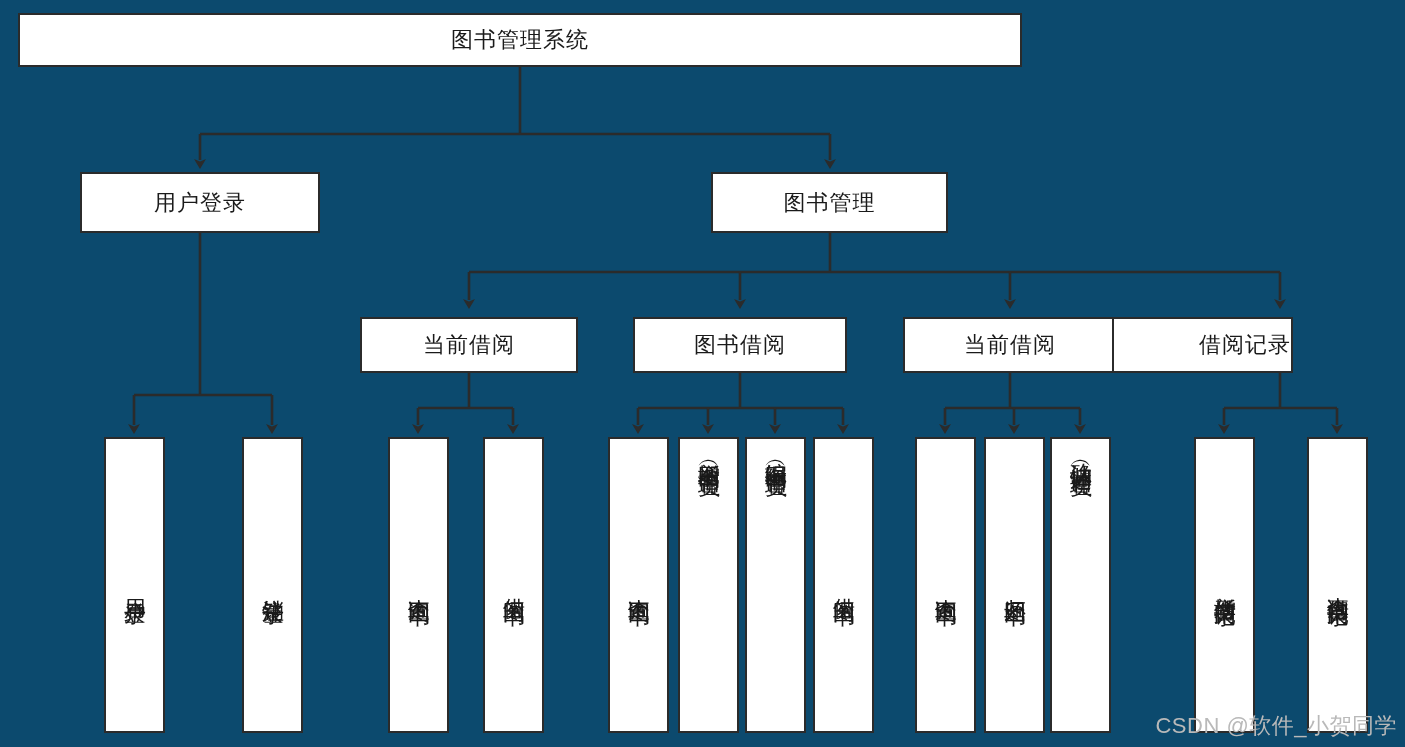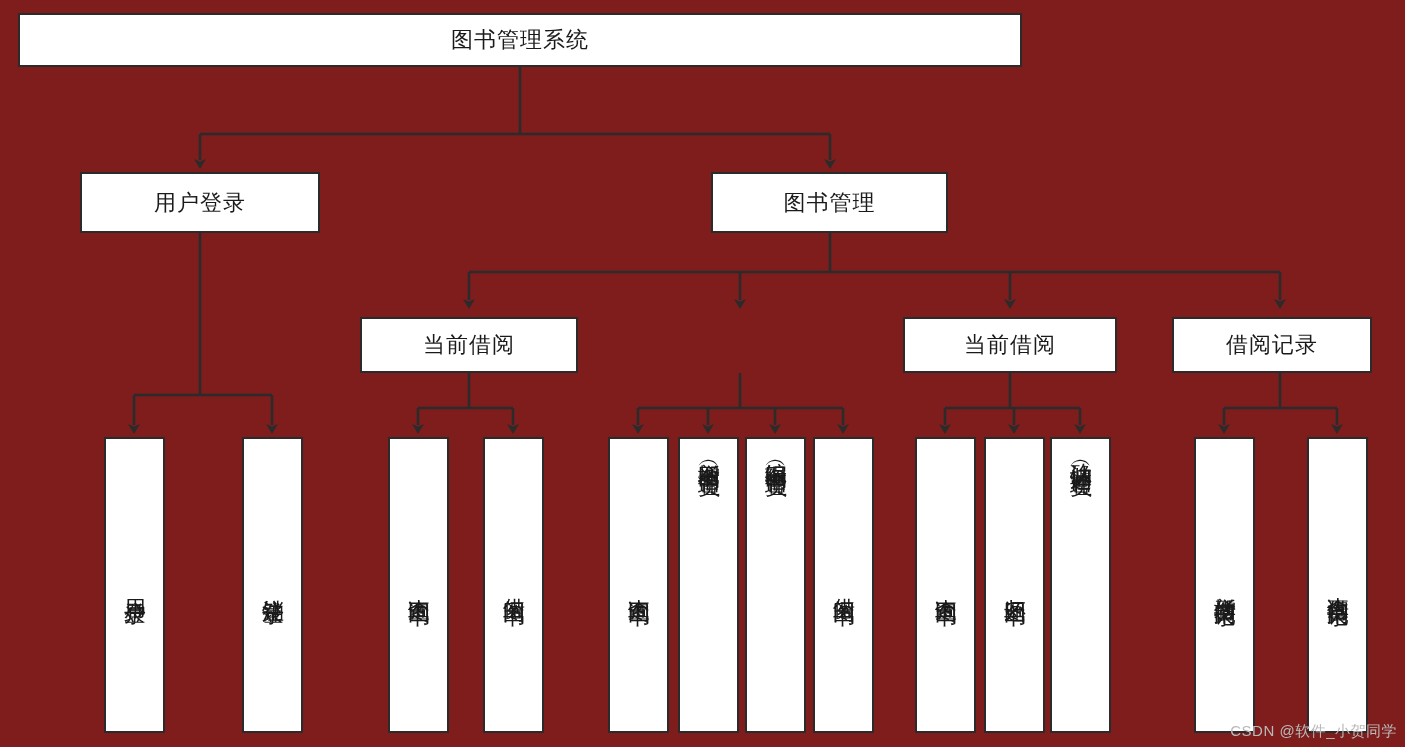--- a/index.html
+++ b/index.html
@@ -7,21 +7,21 @@
     padding: 0;
     background: #ffffff;
   }
   body {
     font-family: "Liberation Sans", "DejaVu Sans", sans-serif;
   }
   #canvas {
     position: relative;
     width: 1405px;
     height: 747px;
-    background: #7f1d1d;
+    background: #0c4a6e;
     overflow: hidden;
   }
   #edges {
     position: absolute;
     left: 0;
     top: 0;
     width: 1405px;
     height: 747px;
     pointer-events: none;
   }
@@ -54,21 +54,21 @@
     color: #1a1a1a;
   }
   .v-node.center-text {
     align-items: center;
     padding-top: 0;
   }
   #watermark {
     position: absolute;
     right: 8px;
     bottom: 6px;
-    font-size: 15px;
+    font-size: 22px;
     color: #b9b9b9;
     letter-spacing: 0.5px;
     white-space: nowrap;
   }
 </style>
 </head>
 <body>
 
 <div id="canvas">
 
@@ -129,24 +129,27 @@
   <div class="node h-node" style="left:80px; top:172px; width:240px; height:61px;">
     <span>用户登录</span>
   </div>
   <div class="node h-node" style="left:711px; top:172px; width:237px; height:61px;align-items:center;">
     <span>图书管理</span>
   </div>
 
   <div class="node h-node" style="left:360px; top:317px; width:218px; height:56px;">
     <span>当前借阅</span>
   </div>
+  <div class="node h-node" style="left:633px; top:317px; width:214px; height:56px;">
+    <span>图书借阅</span>
+  </div>
   <div class="node h-node" style="left:903px; top:317px; width:214px; height:56px;">
     <span>当前借阅</span>
   </div>
-  <div class="node h-node" style="left:1172px; top:317px; width:200px; height:56px;">
+  <div class="node h-node" style="left:1112px; top:317px; width:181px; height:56px;justify-content:flex-end;">
     <span>借阅记录</span>
   </div>
 
   <div class="node v-node center-text" style="left:104px; top:437px; width:61px; height:296px;">
     <span class="v-label">用户登录</span>
   </div>
   <div class="node v-node center-text" style="left:242px; top:437px; width:61px; height:296px;">
     <span class="v-label">注销登录</span>
   </div>
 

